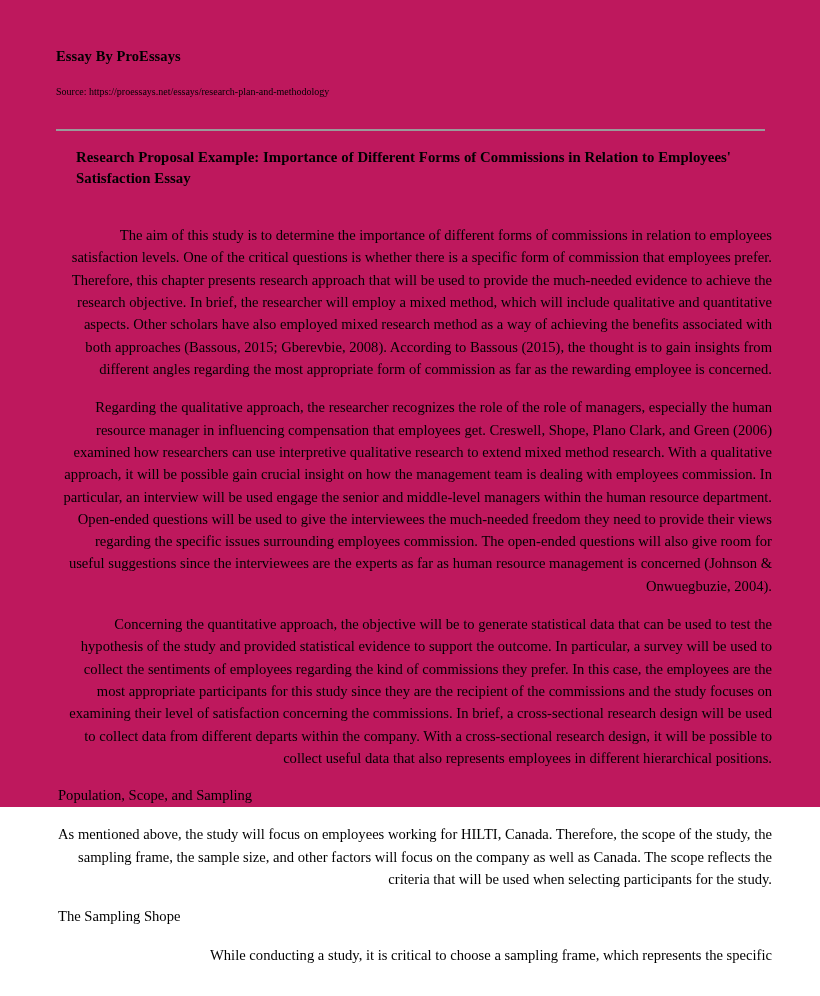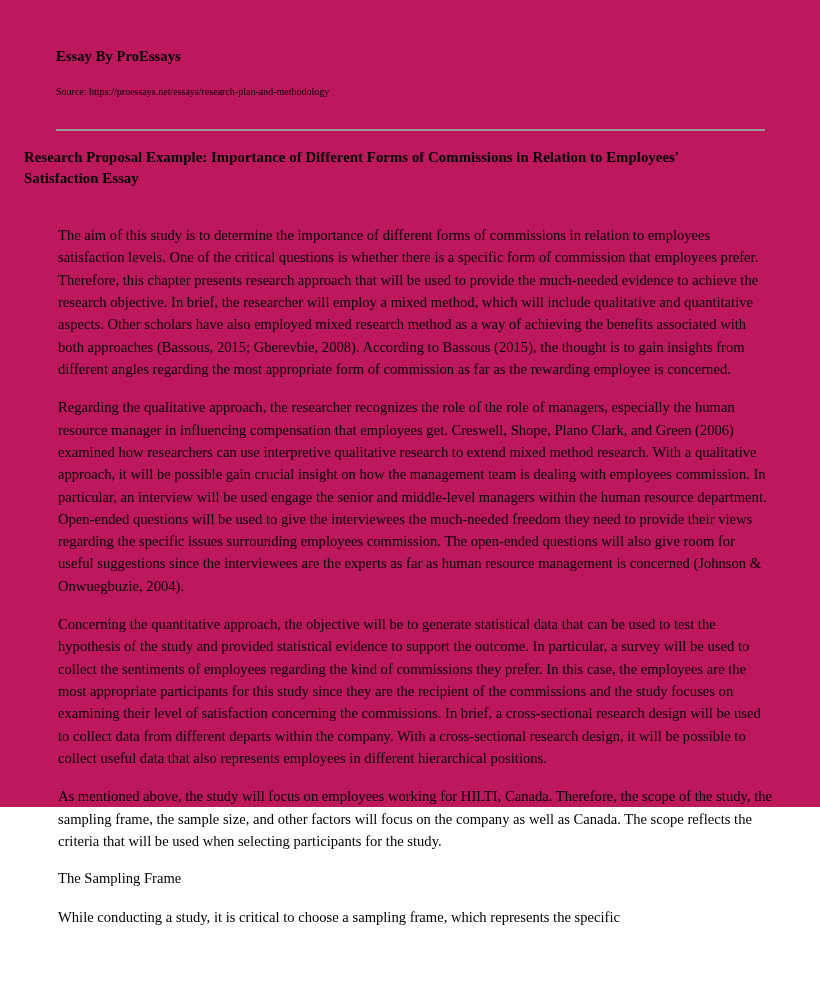--- a/index.html
+++ b/index.html
@@ -45,21 +45,21 @@
     padding-left: 56px;
     padding-right: 55px;
     padding-top: 30px;
   }
   .divider {
     height: 2px;
     background: #9a9a9a;
     width: 100%;
   }
   .title-wrap {
-    padding-left: 24px;
+    padding-left: 76px;
     padding-right: 70px;
     padding-top: 16px;
     font-family: Liberation Serif, serif;
   }
   .doc-title {
     font-size: 14.8px;
     font-weight: bold;
     line-height: 1.42;
     margin: 0;
     letter-spacing: 0.05px;
@@ -73,21 +73,21 @@
     font-size: 14.6px;
     font-weight: normal;
     line-height: 1.5;
     margin: 0 0 16px 0;
   }
   .para {
     font-size: 14.6px;
     font-weight: normal;
     line-height: 1.53;
     margin: 0 0 16px 0;
-    text-align: left;
+    text-align: right;
   }
   .para:last-child {
     margin-bottom: 0;
   }
 </style>
 </head>
 <body>
 
 <div class="page">
 
@@ -106,22 +106,23 @@
 
   <div class="body-wrap">
 
 
     <p class="para">The aim of this study is to determine the importance of different forms of commissions in relation to employees satisfaction levels. One of the critical questions is whether there is a specific form of commission that employees prefer. Therefore, this chapter presents research approach that will be used to provide the much-needed evidence to achieve the research objective. In brief, the researcher will employ a mixed method, which will include qualitative and quantitative aspects. Other scholars have also employed mixed research method as a way of achieving the benefits associated with both approaches (Bassous, 2015; Gberevbie, 2008). According to Bassous (2015), the thought is to gain insights from different angles regarding the most appropriate form of commission as far as the rewarding employee is concerned.</p>
 
     <p class="para">Regarding the qualitative approach, the researcher recognizes the role of the role of managers, especially the human resource manager in influencing compensation that employees get. Creswell, Shope, Plano Clark, and Green (2006) examined how researchers can use interpretive qualitative research to extend mixed method research. With a qualitative approach, it will be possible gain crucial insight on how the management team is dealing with employees commission. In particular, an interview will be used engage the senior and middle-level managers within the human resource department. Open-ended questions will be used to give the interviewees the much-needed freedom they need to provide their views regarding the specific issues surrounding employees commission. The open-ended questions will also give room for useful suggestions since the interviewees are the experts as far as human resource management is concerned (Johnson &amp; Onwuegbuzie, 2004).</p>
 
     <p class="para">Concerning the quantitative approach, the objective will be to generate statistical data that can be used to test the hypothesis of the study and provided statistical evidence to support the outcome. In particular, a survey will be used to collect the sentiments of employees regarding the kind of commissions they prefer. In this case, the employees are the most appropriate participants for this study since they are the recipient of the commissions and the study focuses on examining their level of satisfaction concerning the commissions. In brief, a cross-sectional research design will be used to collect data from different departs within the company. With a cross-sectional research design, it will be possible to collect useful data that also represents employees in different hierarchical positions.</p>
 
+    <div class="section-heading">Population, Scope, and Sampling</div>
 
     <p class="para">As mentioned above, the study will focus on employees working for HILTI, Canada. Therefore, the scope of the study, the sampling frame, the sample size, and other factors will focus on the company as well as Canada. The scope reflects the criteria that will be used when selecting participants for the study.</p>
 
-    <div class="section-heading">The Sampling Frame</div>
+    <div class="section-heading">The Sampling Shope</div>
 
     <p class="para">While conducting a study, it is critical to choose a sampling frame, which represents the specific</p>
 
   </div>
 
 </div>
 
 </body></html>

